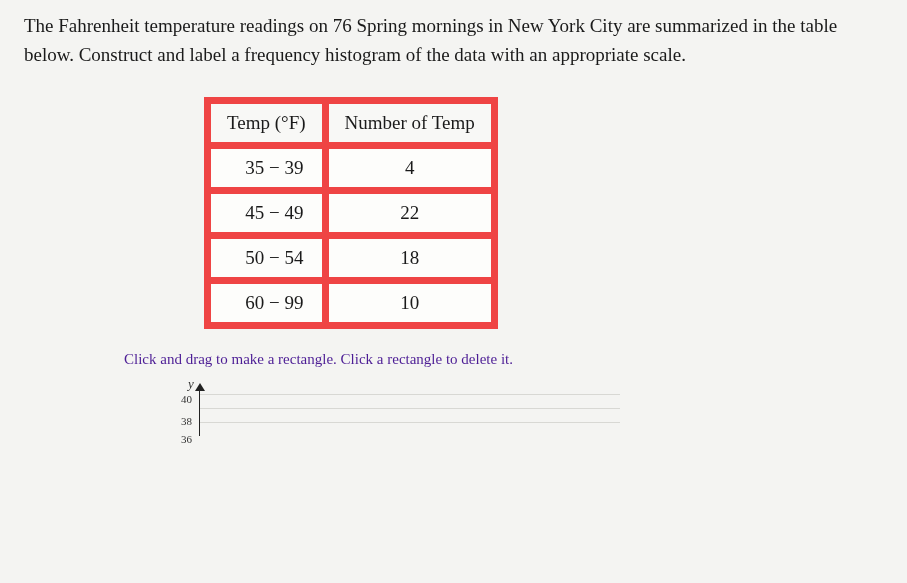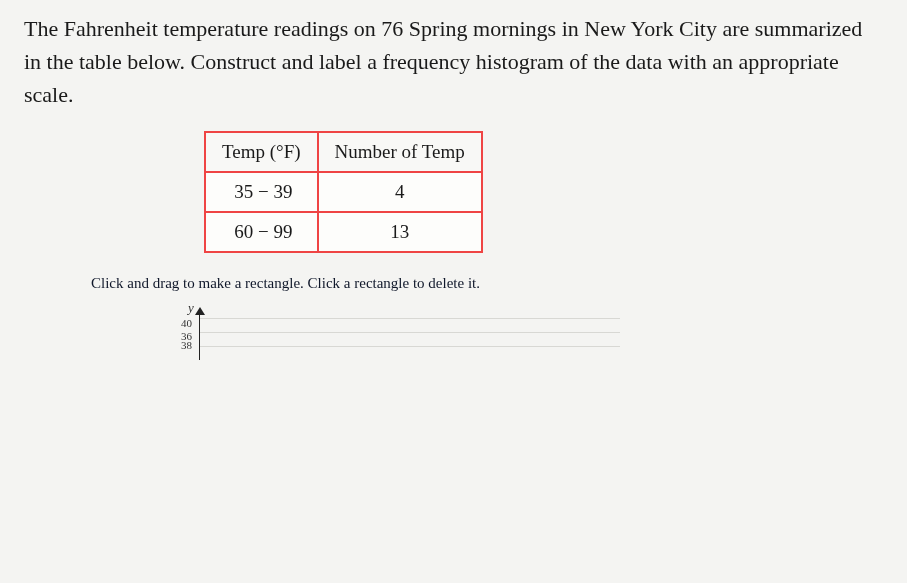--- a/index.html
+++ b/index.html
@@ -11,49 +11,49 @@
       width: 907px;
       height: 583px;
       background: #f4f4f2;
       font-family: Georgia, 'Times New Roman', serif;
       color: #1a1a1a;
       padding: 12px 24px 0 24px;
       overflow: hidden;
       position: relative;
     }
     .prompt {
-      font-size: 22px;
+      font-size: 19px;
       line-height: 1.5;
-      margin-bottom: 20px;
+      margin-bottom: 28px;
     }
     .data-table {
       border-collapse: collapse;
       margin: 10px auto 22px 180px;
       background: #fdfdfb;
     }
     .data-table th, .data-table td {
-      border: 2px solid #ef4444;
+      border: 7px solid #ef4444;
       padding: 8px 16px;
       font-size: 19px;
       font-weight: normal;
       text-align: center;
     }
     .data-table th {
       font-weight: normal;
       background: #f8f8f6;
     }
     .data-table td:first-child {
-      text-align: center;
+      text-align: right;
       padding-left: 22px;
       padding-right: 18px;
     }
     .instruction {
       font-size: 15px;
-      color: #0f172a;
-      margin-left: 67px;
+      color: #4c1d95;
+      margin-left: 100px;
       margin-bottom: 12px;
       font-family: Georgia, serif;
     }
     .chart-area {
       margin-left: 130px;
       position: relative;
       height: 60px;
     }
     .y-label {
       position: absolute;
@@ -114,35 +114,43 @@
       <th>Temp (°F)</th>
       <th>Number of Temp</th>
     </tr>
   </thead>
   <tbody>
     <tr>
       <td>35 − 39</td>
       <td>4</td>
     </tr>
     <tr>
+      <td>45 − 49</td>
+      <td>22</td>
+    </tr>
+    <tr>
+      <td>50 − 54</td>
+      <td>18</td>
+    </tr>
+    <tr>
       <td>60 − 99</td>
-      <td>13</td>
+      <td>10</td>
     </tr>
   </tbody>
 </table>
 
 <p class="instruction">Click and drag to make a rectangle. Click a rectangle to delete it.</p>
 
 <div class="chart-area">
   <span class="y-label">y</span>
   <div class="arrowhead"></div>
   <div class="vline"></div>
 
   <span class="tick-label" style="top:14px">40</span>
   <span class="tick-label" style="top:36px">38</span>
-  <span class="tick-label" style="top:27px">36</span>
+  <span class="tick-label" style="top:54px">36</span>
 
   <div class="grid-box">
     <div class="grid-row"></div>
     <div class="grid-row"></div>
     <div class="grid-row"></div>
   </div>
 </div>
 
 </body></html>

